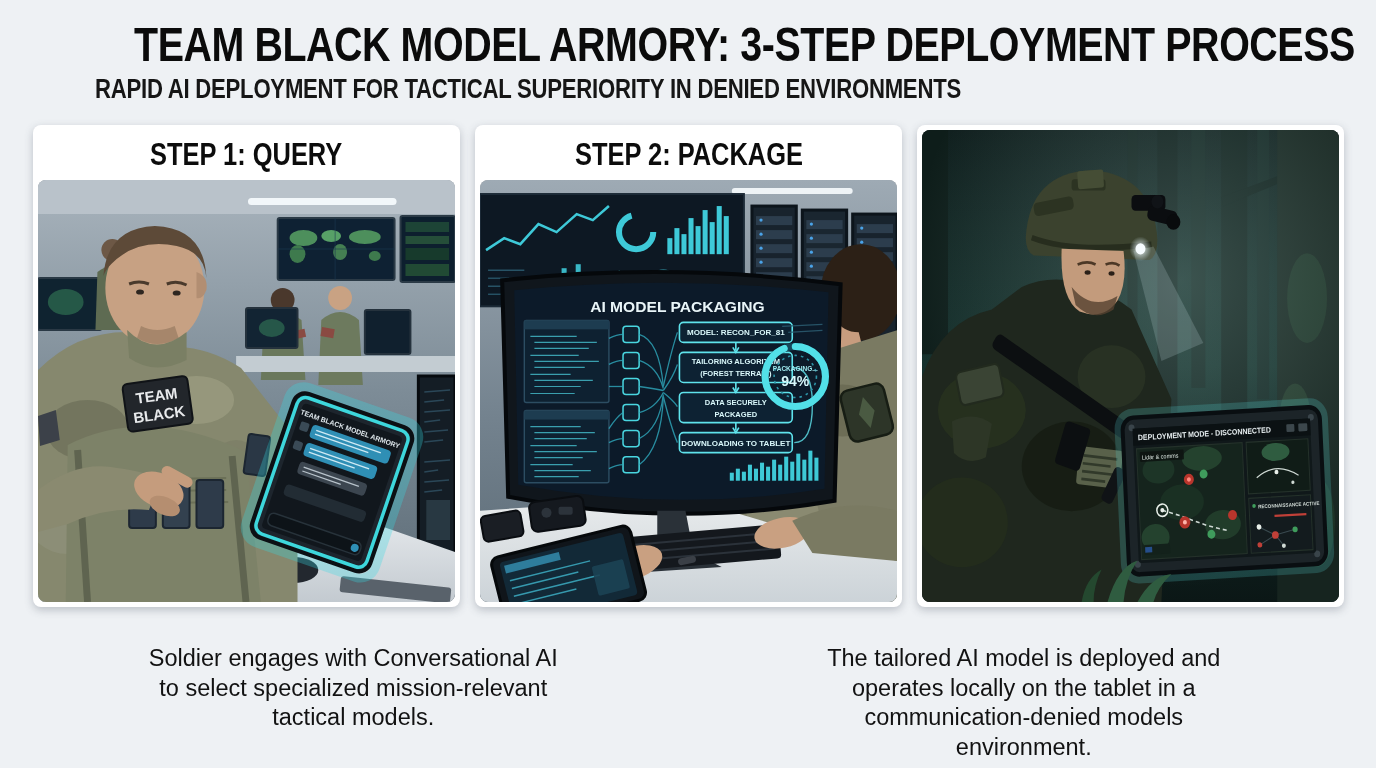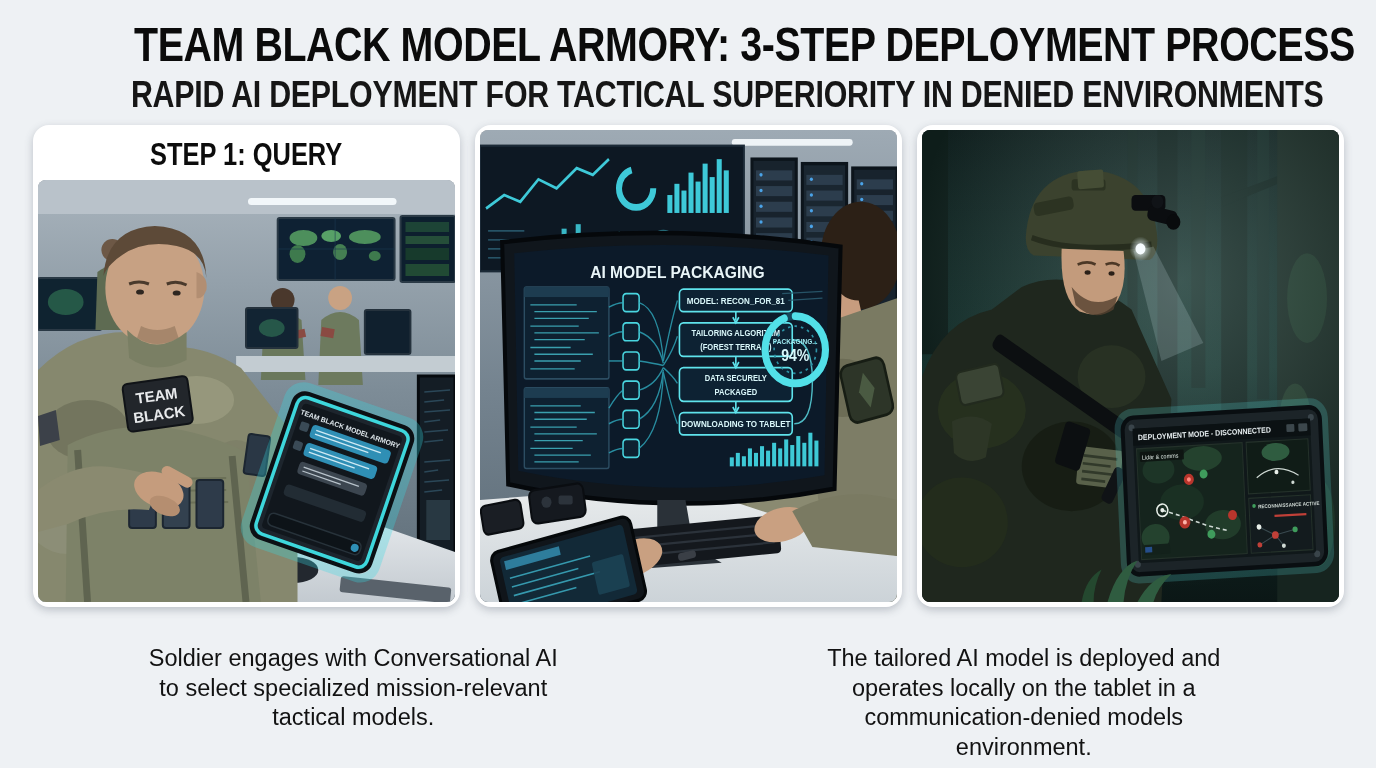--- a/index.html
+++ b/index.html
@@ -10,28 +10,28 @@
     position:relative;
   }
   .condensed{display:inline-block;transform:scaleX(0.82);transform-origin:center;white-space:nowrap;}
   .hdr-wrap{}
   .page-title{
     margin-top:20px;
     font-size:48px;font-weight:bold;color:#0b0b0b;letter-spacing:-0.5px;line-height:1.05;
   }
   .page-subtitle{
     margin-top:4px;
-    font-size:37px;font-weight:bold;color:#161616;letter-spacing:-0.3px;
+    font-size:27px;font-weight:bold;color:#161616;letter-spacing:-0.3px;
   }
   .cards-row{
     position:absolute;top:125px;left:33px;right:32px;height:482px;
     display:flex;gap:15px;
   }
   .step-card{
-    flex:1;background:#ffffff;border-radius:16px;
+    flex:1;background:#ffffff;border-radius:8px;
     box-shadow:0 3px 9px rgba(70,80,95,0.30);
     padding:5px;display:flex;flex-direction:column;min-width:0;
   }
   .step-header{
     height:50px;display:flex;align-items:center;justify-content:center;
     font-size:31px;font-weight:bold;color:#0c0c0c;flex:0 0 auto;
   }
   .photo{
     flex:1;border-radius:8px;overflow:hidden;position:relative;background:#a3a3a3;
   }
@@ -227,20 +227,23 @@
           <path d="M0 310 Q40 280 80 288 Q110 292 124 300 L112 330 Q70 326 30 344 L0 352 Z" fill="#8a8a70"></path>
           <ellipse cx="122" cy="310" rx="26" ry="17" fill="#c59c7d" transform="rotate(22 122 310)"></ellipse>
           <rect x="128" y="284" width="34" height="11" rx="5.5" fill="#c59c7d" transform="rotate(28 128 284)"></rect>
           <ellipse cx="128" cy="326" rx="16" ry="9" fill="#b58e70" transform="rotate(22 128 326)"></ellipse>
         </g>
       </svg>
     </div>
   </div>
 
   <div class="step-card">
+    <div class="step-header">
+        <span class="condensed">STEP 2: PACKAGE</span>
+      </div>
     <div class="photo">
       <svg viewBox="0 0 414 421" preserveAspectRatio="none">
         <defs>
           <linearGradient id="room2" x1="0" y1="0" x2="0" y2="1">
             <stop offset="0" stop-color="#9eaab4"></stop>
               <stop offset="0.55" stop-color="#74838f"></stop>
               <stop offset="1" stop-color="#5b6a75"></stop>
           </linearGradient>
           <linearGradient id="desk2" x1="0" y1="0" x2="0" y2="1">
             <stop offset="0" stop-color="#e9eced"></stop>

